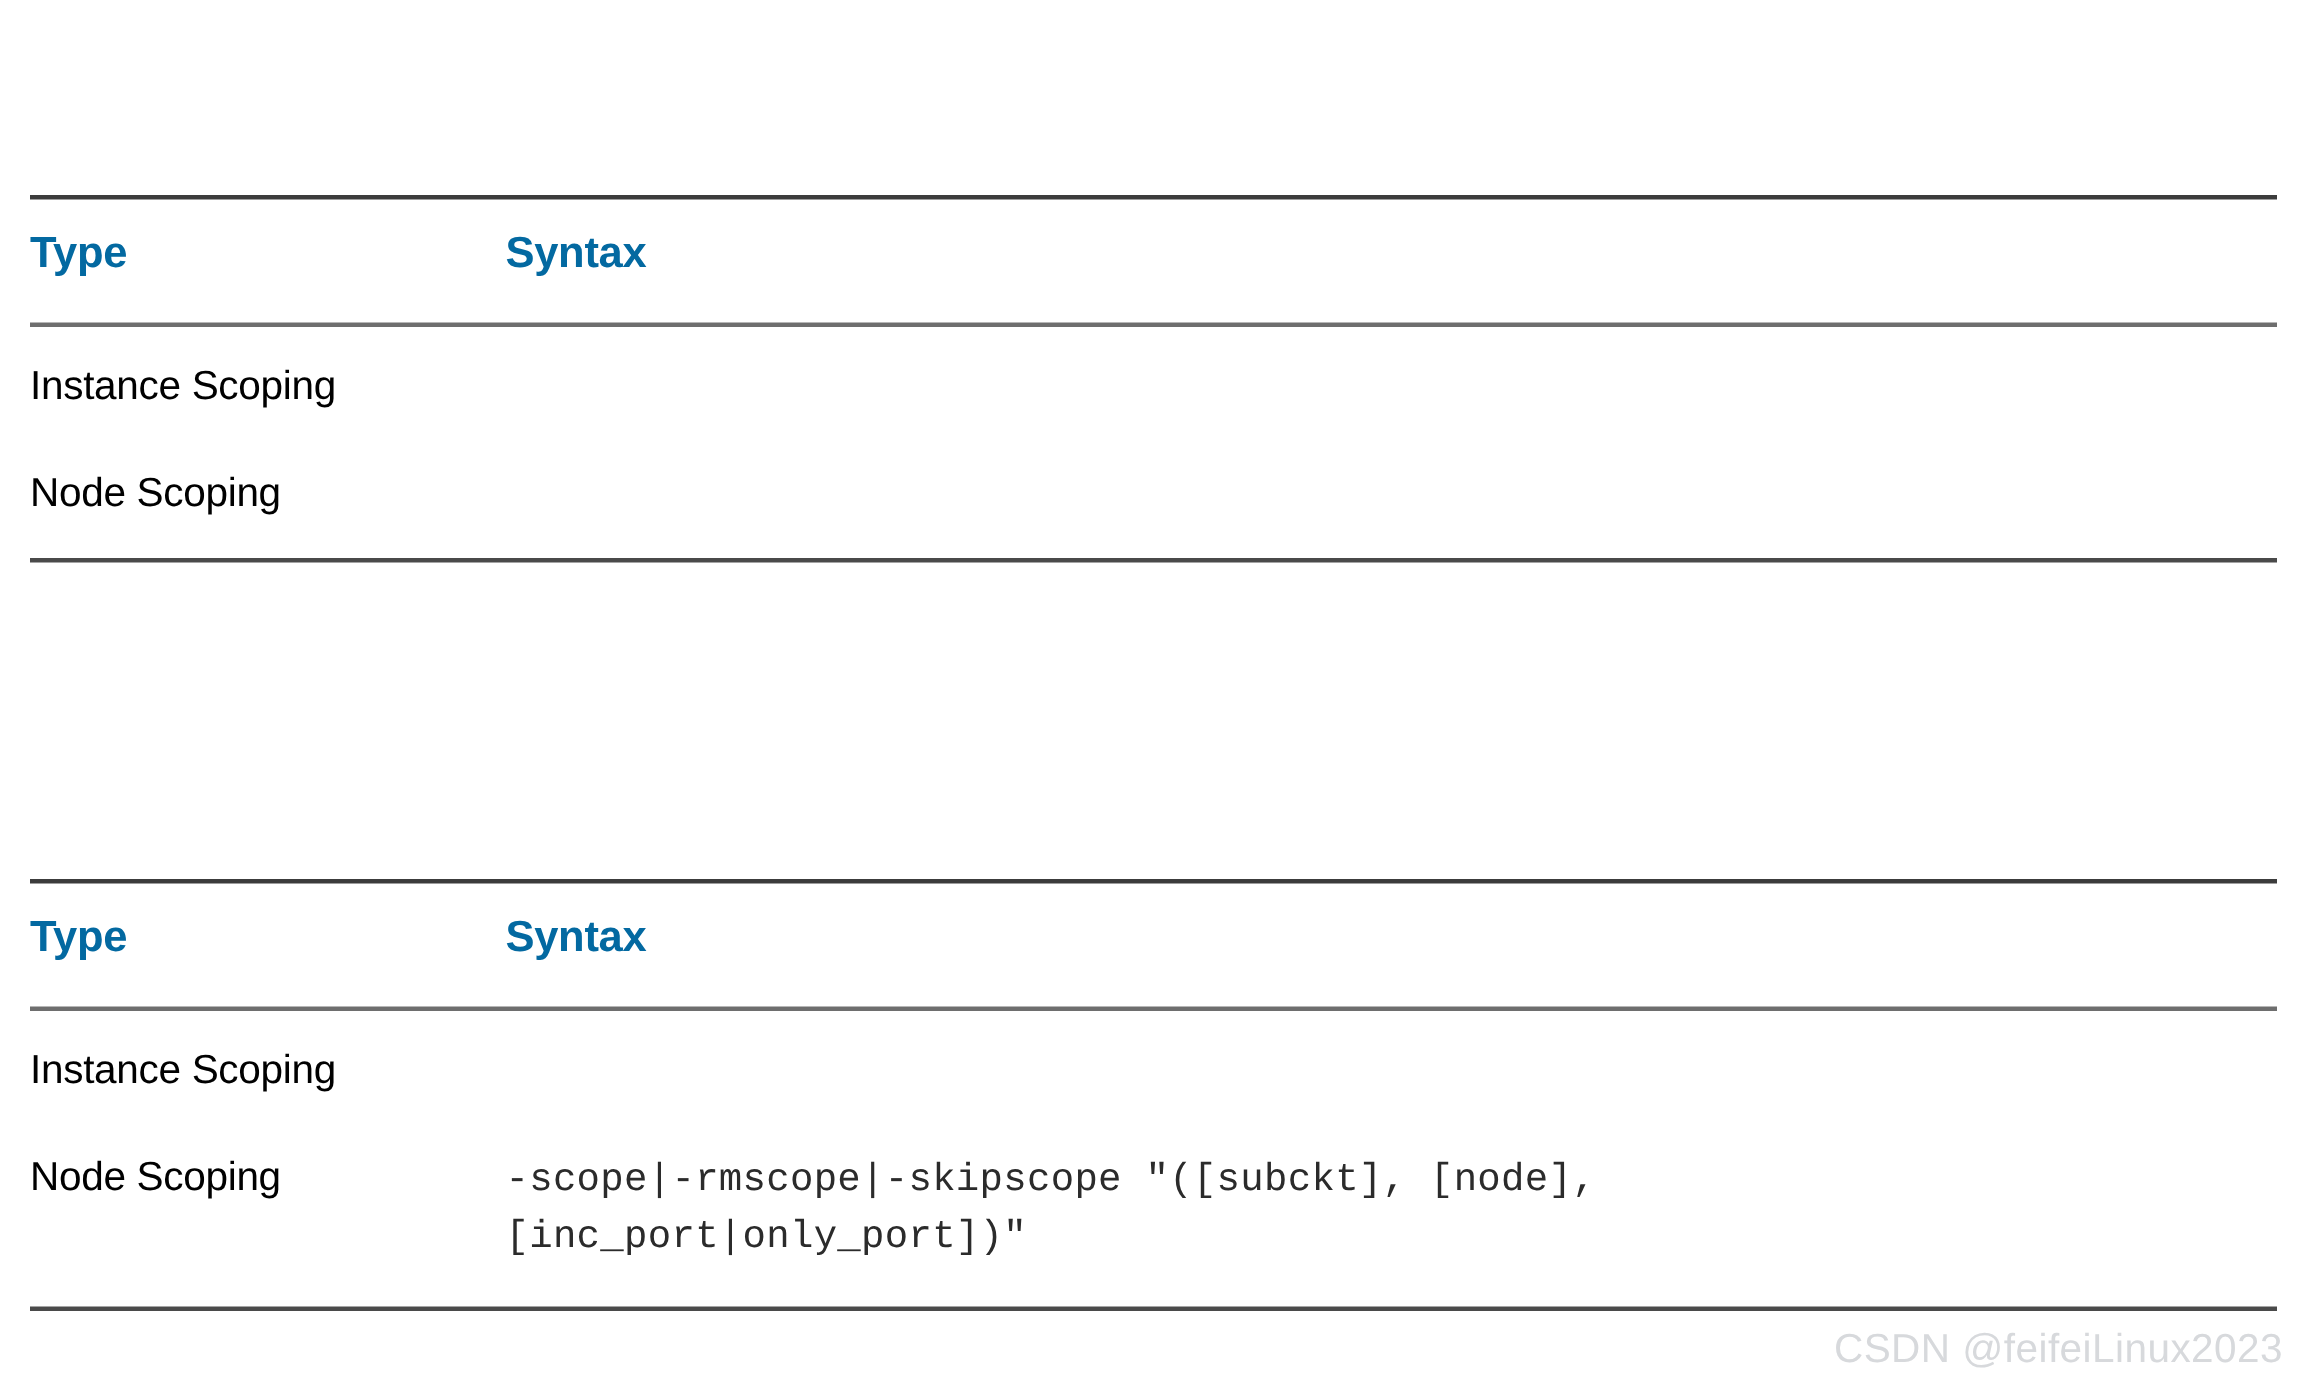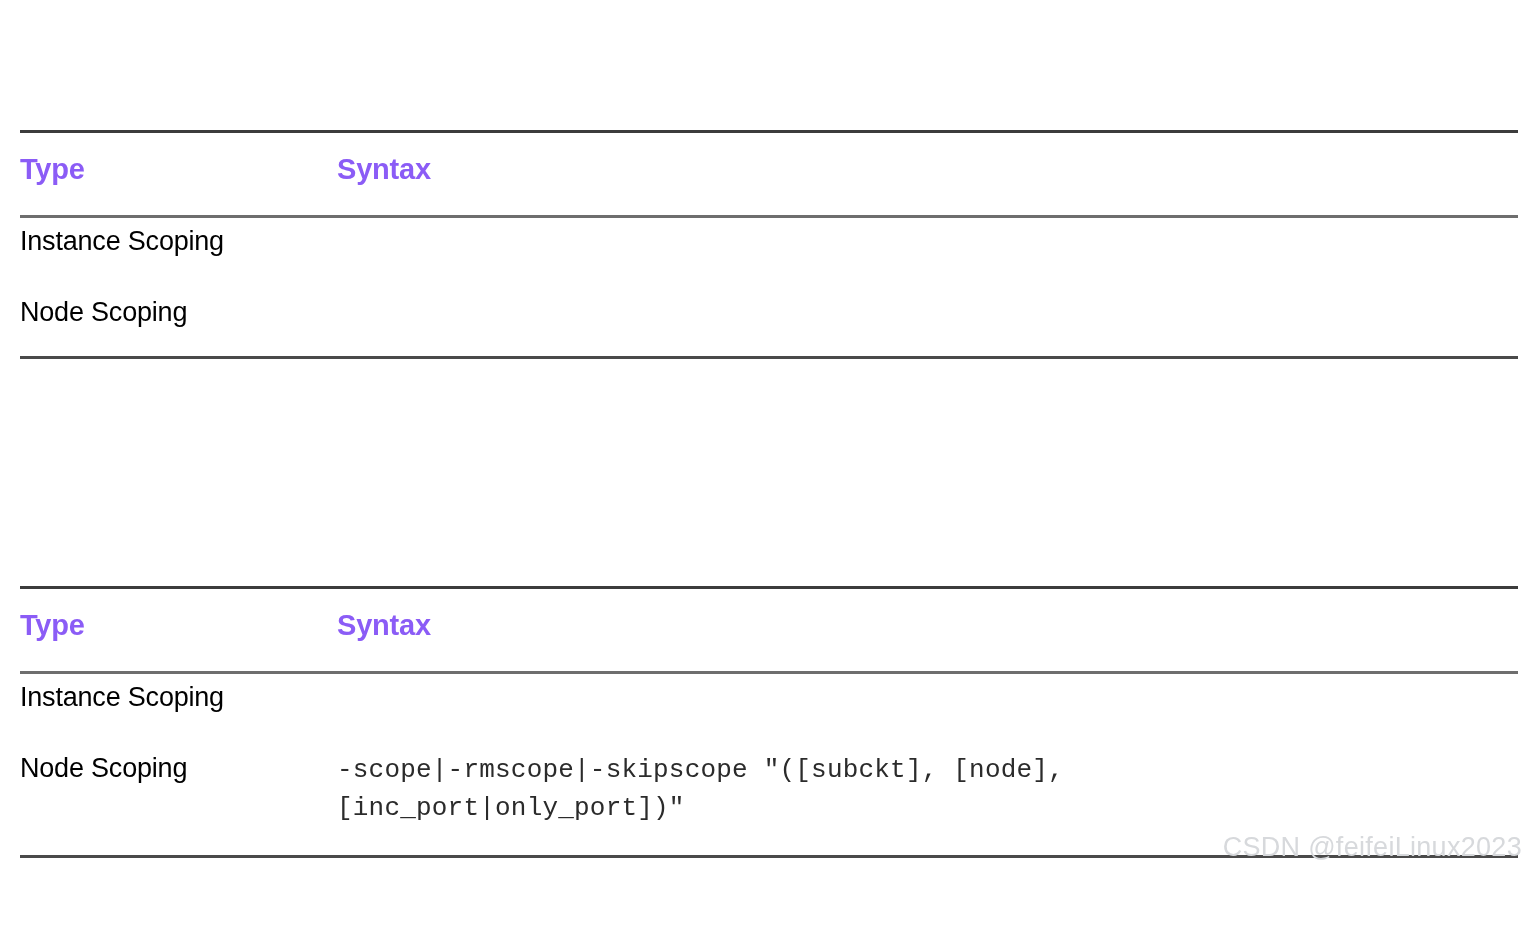--- a/index.html
+++ b/index.html
@@ -60,33 +60,33 @@
     display: flex;
     align-items: flex-start;
     height: 82px;
     padding-top: 20px;
     box-sizing: border-box;
   }
   .th {
     font-family: "Liberation Sans", sans-serif;
     font-weight: 700;
     font-size: 29px;
-    color: #8b5cf6;
+    color: #0369a1;
     letter-spacing: -0.2px;
   }
   .col-type   { width: 317px; flex: 0 0 317px; }
   .col-syntax { flex: 1 1 auto; }
 
   .tbody { padding: 0; }
 
   .trow {
     display: flex;
     align-items: flex-start;
   }
-  .trow-1 { padding-top: 6px; align-items: center; }
+  .trow-1 { padding-top: 22px; align-items: center; }
   .trow-2 { padding-top: 38px; padding-bottom: 28px; }
 
   .td-type {
     width: 317px;
     flex: 0 0 317px;
     font-family: "Liberation Sans", sans-serif;
     font-weight: 400;
     font-size: 27px;
     color: #000000;
     line-height: 32px;
@@ -100,21 +100,21 @@
     line-height: 38px;
     color: #2b2b2b;
     white-space: pre;
     letter-spacing: 0.2px;
   }
 
   
   .watermark {
     position: absolute;
     right: 16px;
-    top: 832px;
+    top: 884px;
     font-family: "Liberation Sans", sans-serif;
     font-size: 27px;
     color: #d7d9dc;
     white-space: nowrap;
     user-select: none;
     letter-spacing: 0.3px;
   }
 </style>
 </head>
 <body>

